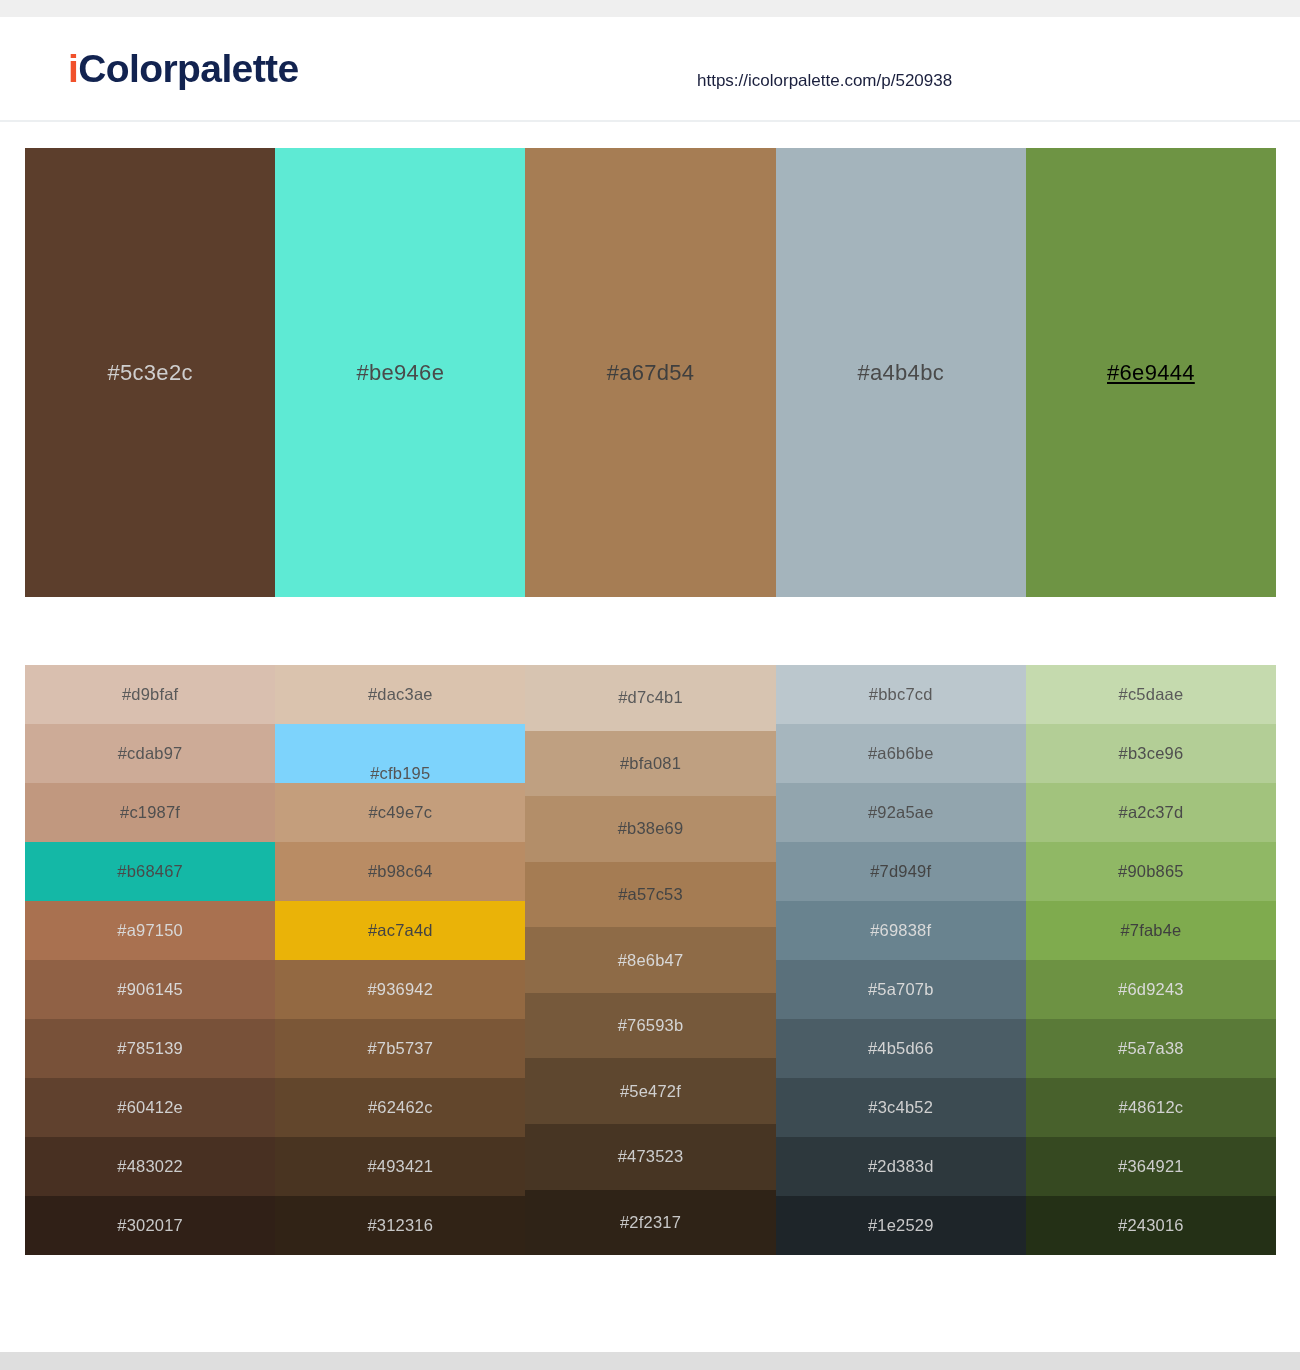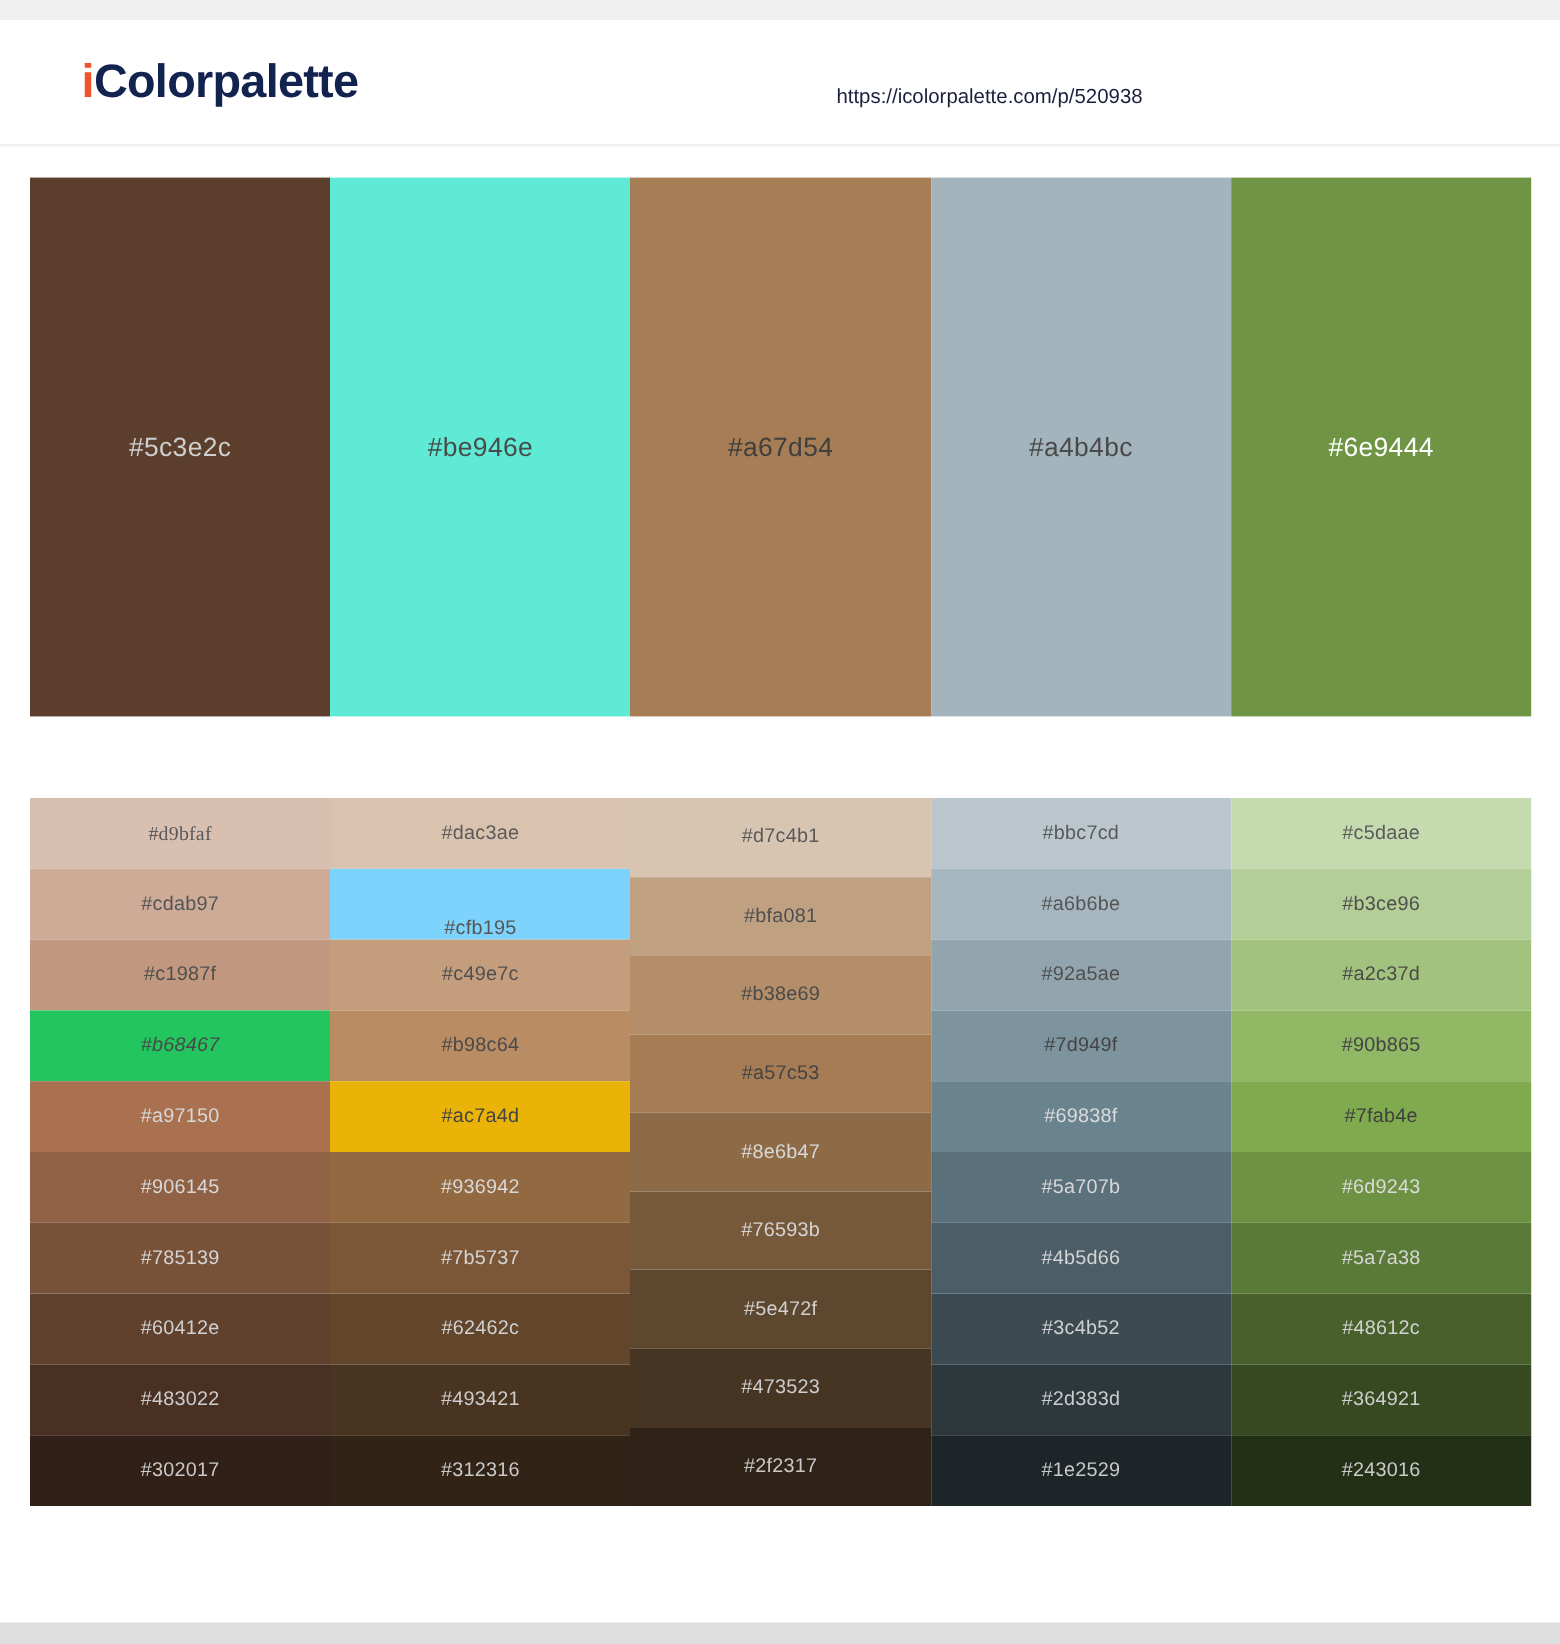--- a/index.html
+++ b/index.html
@@ -146,36 +146,36 @@
       <div class="swatch" style="background: #5eead4;">
         <span class="swatch-label" style="color: rgb(74, 74, 74);">#be946e</span>
       </div>
       <div class="swatch" style="background: rgb(166, 125, 84);">
         <span class="swatch-label" style="color: rgb(63, 63, 63);">#a67d54</span>
       </div>
       <div class="swatch" style="background: rgb(164, 180, 188);">
         <span class="swatch-label" style="color: rgb(74, 74, 74);">#a4b4bc</span>
       </div>
       <div class="swatch" style="background: rgb(110, 148, 68);">
-        <span class="swatch-label" style="color: #ffffff;">#6e9444</span>
+        <span class="swatch-label" style="color: #000000; text-decoration: underline;">#6e9444</span>
       </div>
     </div>
 
   <div class="grid" id="shades-grid">
       <div class="grid-col">
-        <div class="grid-cell" style="background: rgb(217, 191, 175); font-family: Liberation Serif, serif;">
+        <div class="grid-cell" style="background: rgb(217, 191, 175);">
           <span class="grid-label" style="color: rgb(90, 90, 90);">#d9bfaf</span>
         </div>
         <div class="grid-cell" style="background: rgb(205, 171, 151);">
           <span class="grid-label" style="color: rgb(85, 85, 85);">#cdab97</span>
         </div>
         <div class="grid-cell" style="background: rgb(193, 152, 127);">
           <span class="grid-label" style="color: rgb(79, 79, 79);">#c1987f</span>
         </div>
-        <div class="grid-cell" style="background: #22c55e; font-style: italic;">
+        <div class="grid-cell" style="background: #14b8a6;">
           <span class="grid-label" style="color: rgb(74, 74, 74);">#b68467</span>
         </div>
         <div class="grid-cell" style="background: rgb(169, 113, 80);">
           <span class="grid-label" style="color: rgb(216, 216, 216);">#a97150</span>
         </div>
         <div class="grid-cell" style="background: rgb(144, 97, 69);">
           <span class="grid-label" style="color: rgb(216, 216, 216);">#906145</span>
         </div>
         <div class="grid-cell" style="background: rgb(120, 81, 57);">
           <span class="grid-label" style="color: rgb(212, 212, 212);">#785139</span>

